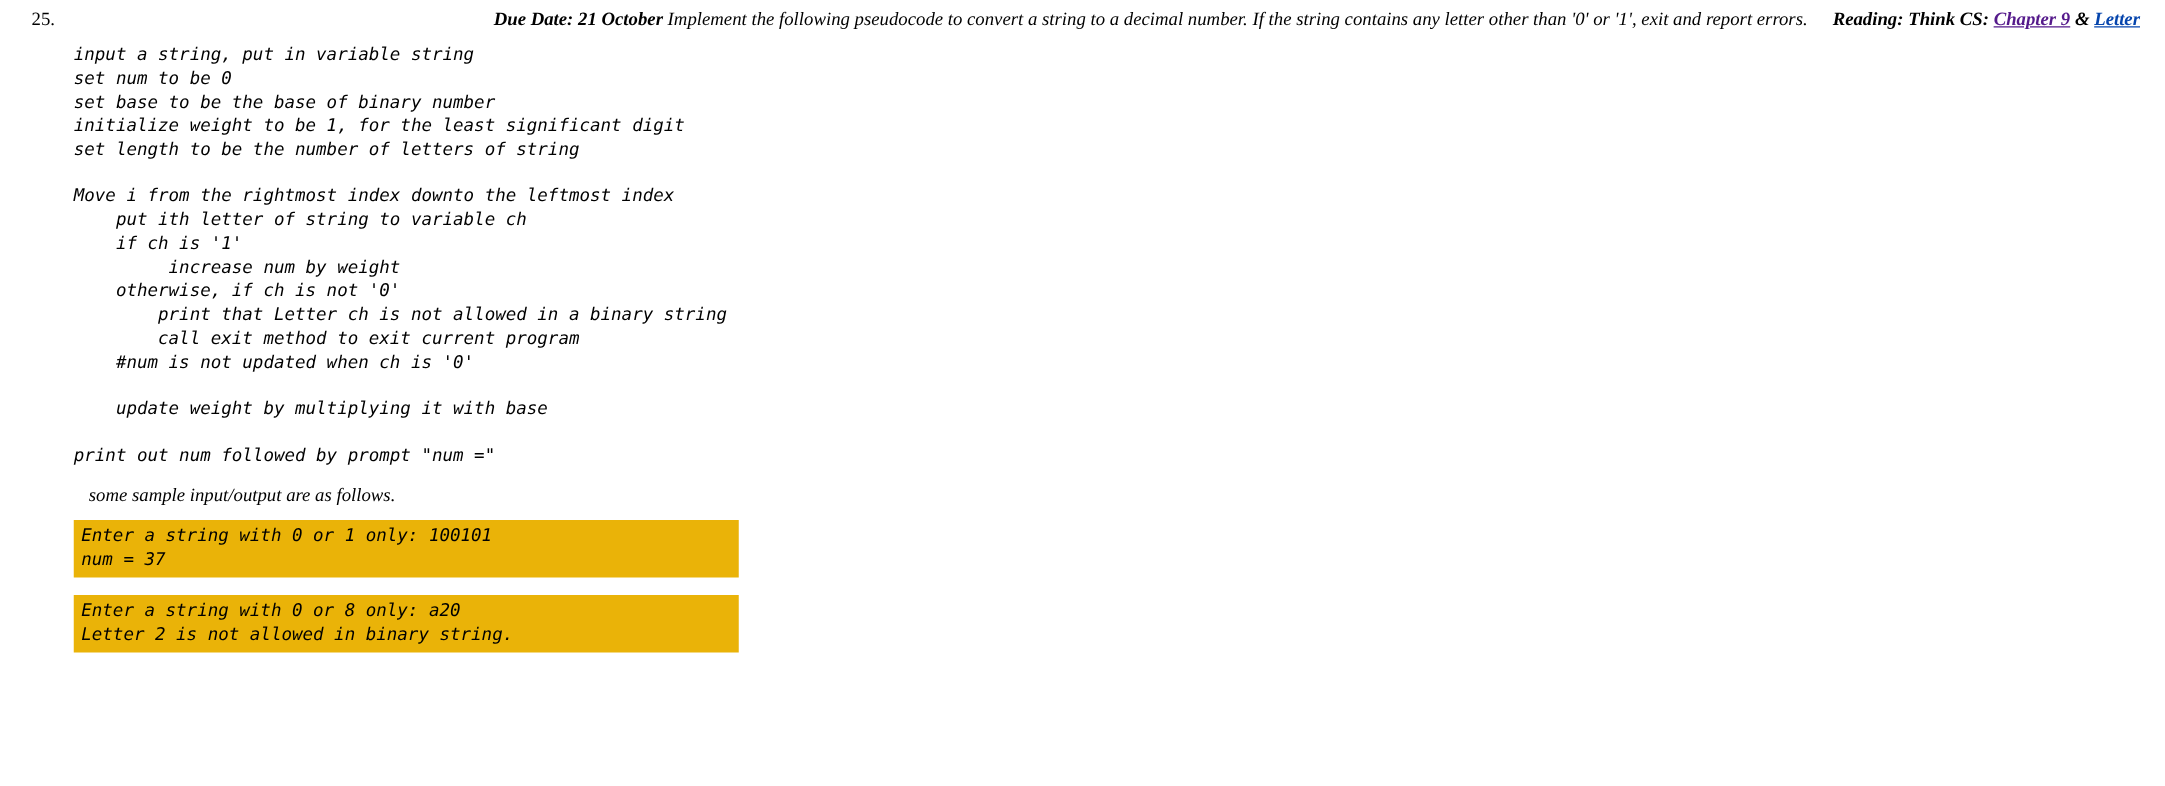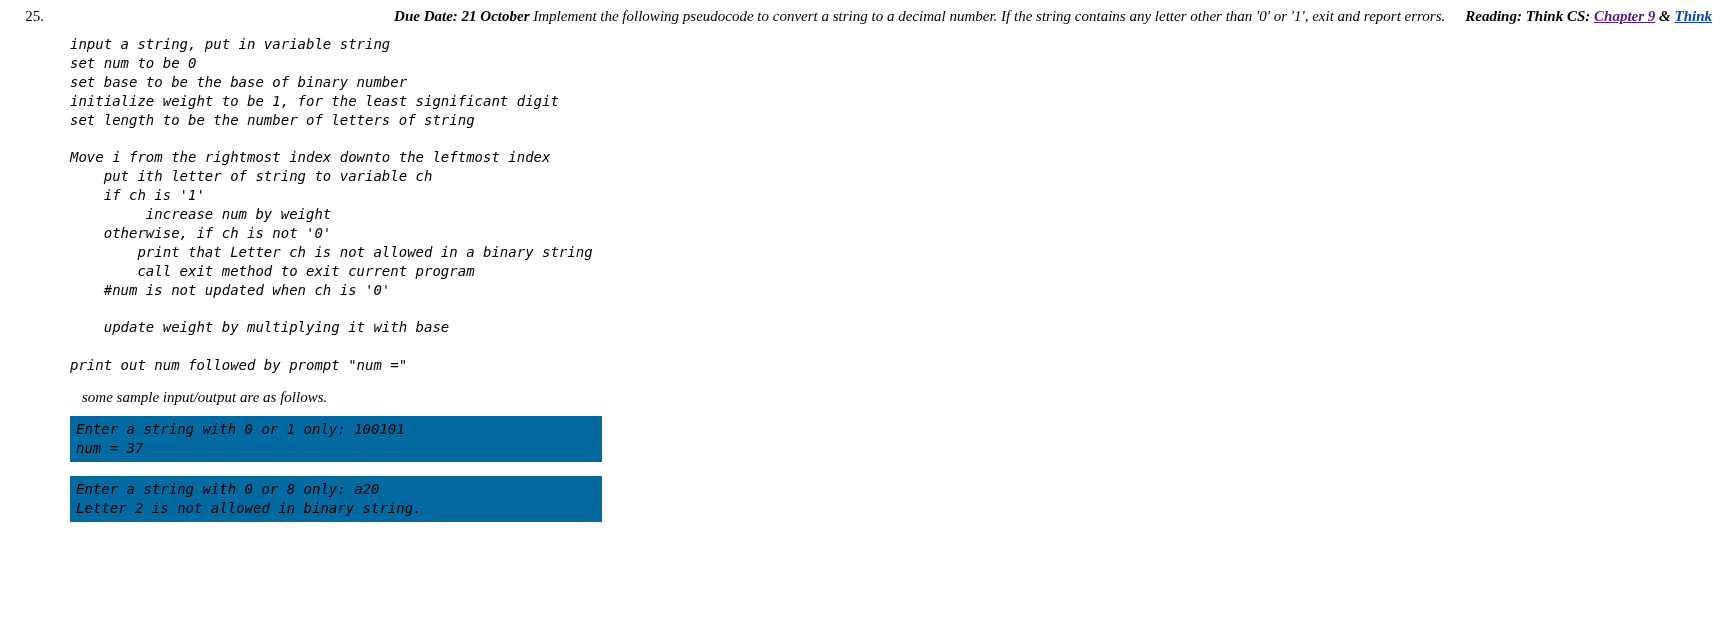--- a/index.html
+++ b/index.html
@@ -6,21 +6,21 @@
       font-family: Georgia, 'Times New Roman', serif;
       font-size: 15px;
       margin: 0;
       padding: 8px 20px;
       color: #000;
       background: #fff;
     }
     .top-row {
       display: flex;
       align-items: flex-start;
-      gap: 26px;
+      gap: 15px;
     }
     .item-number {
       min-width: 24px;
       text-align: right;
       font-family: Georgia, serif;
     }
     .item-body {
       flex: 1;
     }
     .intro {
@@ -54,37 +54,37 @@
       line-height: 1.35;
     }
     .narrative {
       font-style: italic;
       margin: 6px 0 10px 12px;
     }
     pre.sample {
       font-family: 'Lucida Console', Monaco, monospace;
       font-size: 14px;
       font-style: italic;
-      background: #0369a1;
+      background: #eab308;
       padding: 4px 6px;
       margin: 6px 0 14px 0;
       width: 520px;
       white-space: pre;
       line-height: 1.35;
     }
   </style>
 </head>
 <body>
 
 <div class="top-row">
   <div class="item-number">25.</div>
   <div class="item-body">
 
     <div class="reading">
-      <span>Reading: Think CS: </span><a href="#">Chapter 9</a><span> &amp; </span><a href="#" class="sect">Think</a>
+      <span>Reading: Think CS: </span><a href="#">Chapter 9</a><span> &amp; </span><a href="#" class="sect">Letter</a>
     </div>
 
     <div class="intro">
       <span class="due">Due Date: 21 October</span><span> Implement the following pseudocode to convert a string to a decimal number. If the string contains any letter other than '0' or '1', exit and report errors.</span>
     </div>
 
     <pre class="pseudo">input a string, put in variable string
 set num to be 0
 set base to be the base of binary number
 initialize weight to be 1, for the least significant digit

